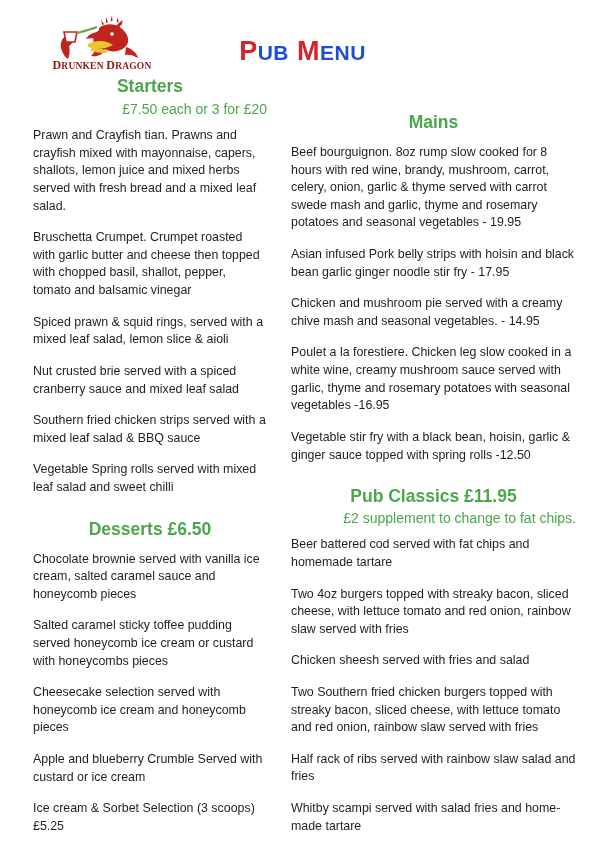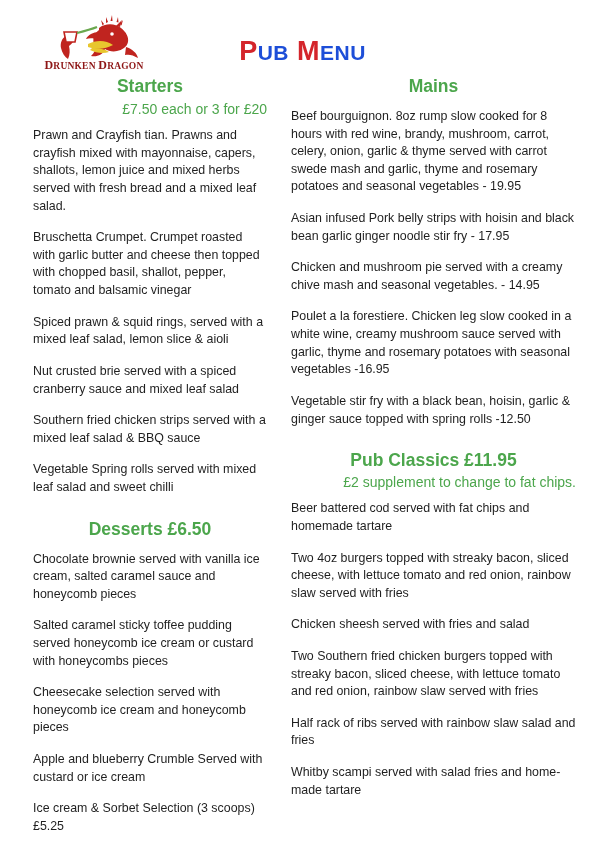--- a/index.html
+++ b/index.html
@@ -29,21 +29,21 @@
   .logo {
     position: absolute;
     left: 44px;
     top: 14px;
     width: 100px;
     height: 62px;
   }
   .logo svg { display: block; }
   .logo-wordmark {
     position: absolute;
-    left: 0;
+    left: 8px;
     top: 44px;
     width: 100px;
     text-align: center;
     font-family: "Liberation Serif", serif;
     font-weight: bold;
     font-size: 9.5px;
     letter-spacing: 0.2px;
     color: #8E1616;
     white-space: nowrap;
   }
@@ -76,20 +76,21 @@
   }
   .col-left {
     width: 285px;
     padding: 0 18px 0 33px;
     box-sizing: border-box;
   }
   .col-right {
     width: 315px;
     padding: 0 24px 0 6px;
     box-sizing: border-box;
+    margin-top: 36px;
   }
 
   .section-head {
     text-align: center;
     color: #4CA64C;
     font-weight: bold;
     font-size: 17.5px;
     margin: 0 0 3px 0;
     line-height: 1.2;
   }

